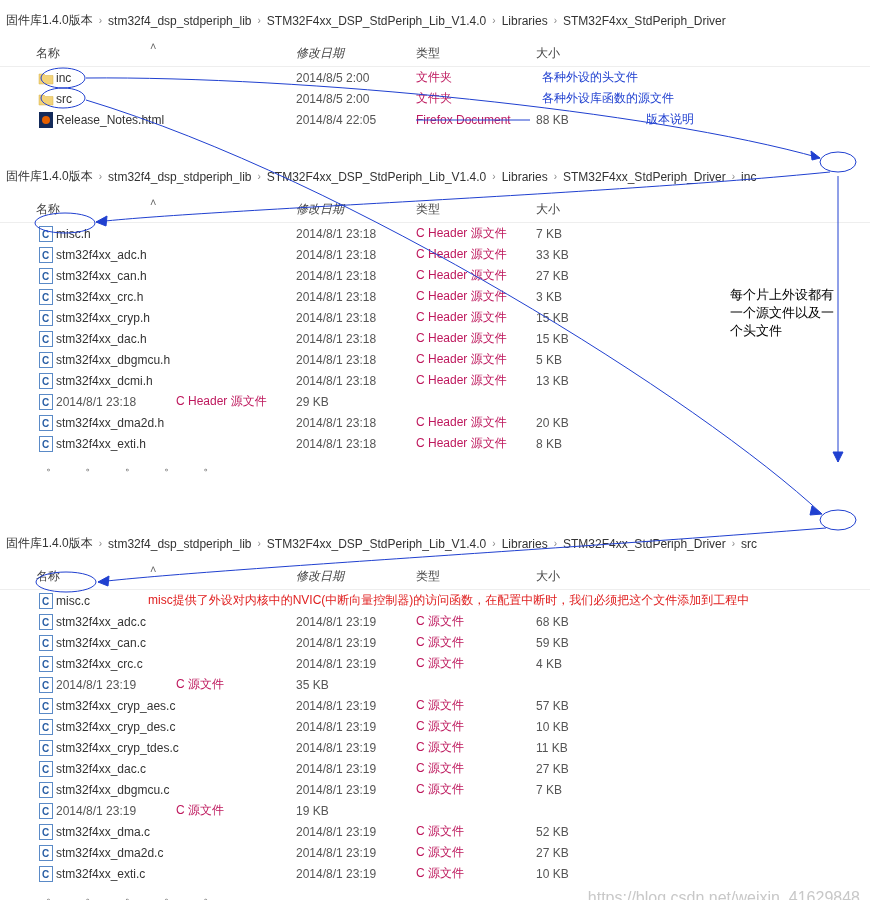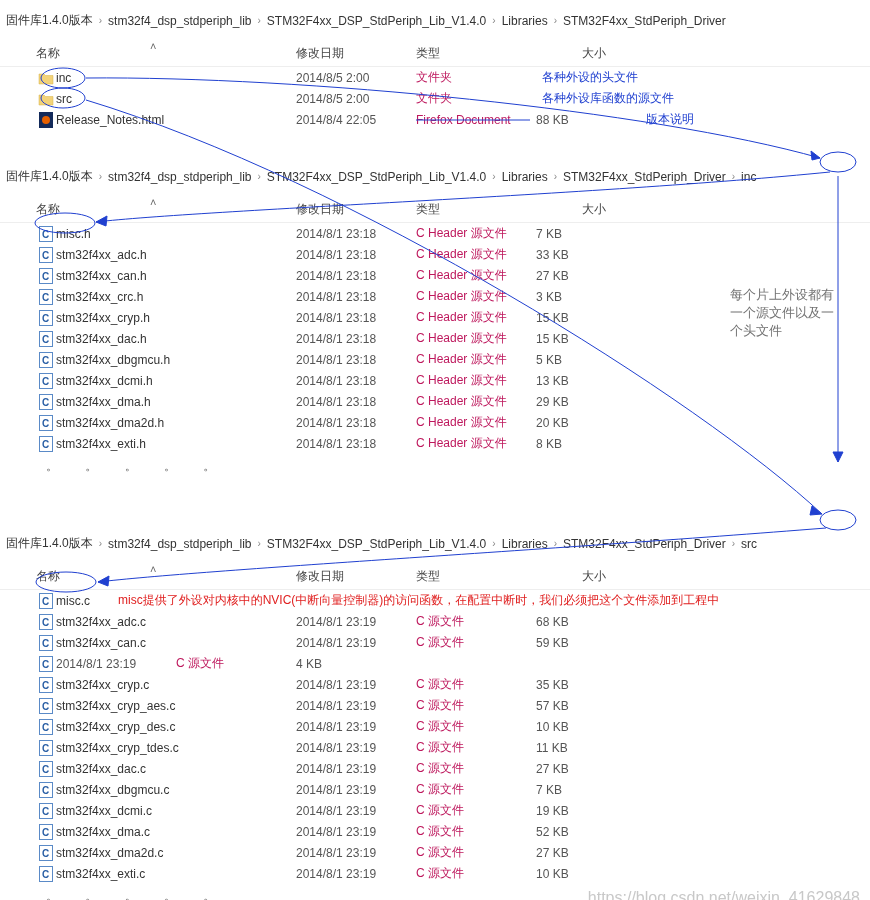--- a/index.html
+++ b/index.html
@@ -5,32 +5,32 @@
   * { box-sizing: border-box; font-family: "Microsoft YaHei", Arial, sans-serif; }
   body { margin: 0; background: #fff; font-size: 12px; color: #333; width: 870px; position: relative; }
   svg.overlay { position: absolute; top: 0; left: 0; pointer-events: none; z-index: 10; }
   .panel { position: relative; }
   .breadcrumb { display: flex; align-items: center; padding: 12px 6px; gap: 4px; color: #333; }
   .breadcrumb .crumb { white-space: nowrap; }
   .breadcrumb .sep { color: #888; font-size: 10px; padding: 0 2px; }
   .header-row { display: flex; color: #444; padding: 4px 0 4px 36px; border-bottom: 1px solid #eee; position: relative; }
   .header-row .chev { position: absolute; left: 150px; top: -1px; color: #666; font-size: 11px; }
   .col-name { width: 260px; }
-  .col-date { width: 120px; }
+  .col-date { width: 120px; font-style: italic; }
   .col-type { width: 120px; }
-  .col-size { width: 70px; text-align: right; }
+  .col-size { width: 70px; }
   .row { display: flex; align-items: center; padding: 2px 0 2px 36px; min-height: 20px; position: relative; }
   .row .icon { width: 20px; display: inline-flex; justify-content: center; align-items: center; }
   .row .name { width: 240px; }
   .row .date { width: 120px; color: #555; }
   .row .type { width: 120px; color: #be185d; }
   .row .size { width: 70px; text-align: left; color: #555; }
   .ann { color: #2040d0; }
   .ann-red { color: #e02020; font-size: 12px; }
-  .side-ann { position: absolute; color: #737373; font-size: 13px; line-height: 18px; }
+  .side-ann { position: absolute; color: #000000; font-size: 13px; line-height: 18px; }
   .dots { padding: 4px 0 8px 46px; letter-spacing: 12px; color: #555; }
   .watermark { position: absolute; right: 10px; bottom: 6px; color: #c8c8c8; font-size: 16px; }
   svg.folder-icon path { fill: #f3d37a; stroke: #d6b24a; stroke-width: 0.5; }
   svg.c-icon rect { fill: #fff; stroke: #5a8ac7; }
   svg.c-icon text { fill: #2a5fa5; font: bold 10px sans-serif; }
   svg.ff-icon rect { fill: #132a5a; }
   svg.ff-icon circle { fill: #e66000; }
 </style>
 </head>
 <body>
@@ -213,21 +213,20 @@
         <span class="type">C Header 源文件</span>
         <span class="size">13 KB</span>
       </div>
       <div class="row">
         <span class="icon">
           <svg class="c-icon" width="14" height="16" viewBox="0 0 14 16">
             <rect x="0.5" y="0.5" width="13" height="15"></rect>
             <text x="3" y="12">C</text>
           </svg>
         </span>
-        <span class="name">stm32f4xx_dma.h</span>
         <span class="date">2014/8/1 23:18</span>
         <span class="type">C Header 源文件</span>
         <span class="size">29 KB</span>
       </div>
       <div class="row">
         <span class="icon">
           <svg class="c-icon" width="14" height="16" viewBox="0 0 14 16">
             <rect x="0.5" y="0.5" width="13" height="15"></rect>
             <text x="3" y="12">C</text>
           </svg>
@@ -278,21 +277,21 @@
     <div class="col-size">大小</div>
   </div>
   <div id="rows2">
       <div class="row">
         <span class="icon">
           <svg class="c-icon" width="14" height="16" viewBox="0 0 14 16">
             <rect x="0.5" y="0.5" width="13" height="15"></rect>
             <text x="3" y="12">C</text>
           </svg>
         </span>
-        <span class="name" style="width:62px">misc.c</span>
+        <span class="name" style="width:92px">misc.c</span>
         <span class="ann-red">misc提供了外设对内核中的NVIC(中断向量控制器)的访问函数，在配置中断时，我们必须把这个文件添加到工程中</span>
       </div>
       <div class="row">
         <span class="icon">
           <svg class="c-icon" width="14" height="16" viewBox="0 0 14 16">
             <rect x="0.5" y="0.5" width="13" height="15"></rect>
             <text x="3" y="12">C</text>
           </svg>
         </span>
         <span class="name" style="">stm32f4xx_adc.c</span>
@@ -312,32 +311,32 @@
         <span class="type">C 源文件</span>
         <span class="size">59 KB</span>
       </div>
       <div class="row">
         <span class="icon">
           <svg class="c-icon" width="14" height="16" viewBox="0 0 14 16">
             <rect x="0.5" y="0.5" width="13" height="15"></rect>
             <text x="3" y="12">C</text>
           </svg>
         </span>
+        <span class="name" style="">stm32f4xx_crc.c</span>
         <span class="date">2014/8/1 23:19</span>
         <span class="type">C 源文件</span>
         <span class="size">4 KB</span>
       </div>
       <div class="row">
         <span class="icon">
           <svg class="c-icon" width="14" height="16" viewBox="0 0 14 16">
             <rect x="0.5" y="0.5" width="13" height="15"></rect>
             <text x="3" y="12">C</text>
           </svg>
         </span>
-        <span class="name" style="">stm32f4xx_cryp.c</span>
         <span class="date">2014/8/1 23:19</span>
         <span class="type">C 源文件</span>
         <span class="size">35 KB</span>
       </div>
       <div class="row">
         <span class="icon">
           <svg class="c-icon" width="14" height="16" viewBox="0 0 14 16">
             <rect x="0.5" y="0.5" width="13" height="15"></rect>
             <text x="3" y="12">C</text>
           </svg>
@@ -395,21 +394,20 @@
         <span class="type">C 源文件</span>
         <span class="size">7 KB</span>
       </div>
       <div class="row">
         <span class="icon">
           <svg class="c-icon" width="14" height="16" viewBox="0 0 14 16">
             <rect x="0.5" y="0.5" width="13" height="15"></rect>
             <text x="3" y="12">C</text>
           </svg>
         </span>
-        <span class="name" style="">stm32f4xx_dcmi.c</span>
         <span class="date">2014/8/1 23:19</span>
         <span class="type">C 源文件</span>
         <span class="size">19 KB</span>
       </div>
       <div class="row">
         <span class="icon">
           <svg class="c-icon" width="14" height="16" viewBox="0 0 14 16">
             <rect x="0.5" y="0.5" width="13" height="15"></rect>
             <text x="3" y="12">C</text>
           </svg>

